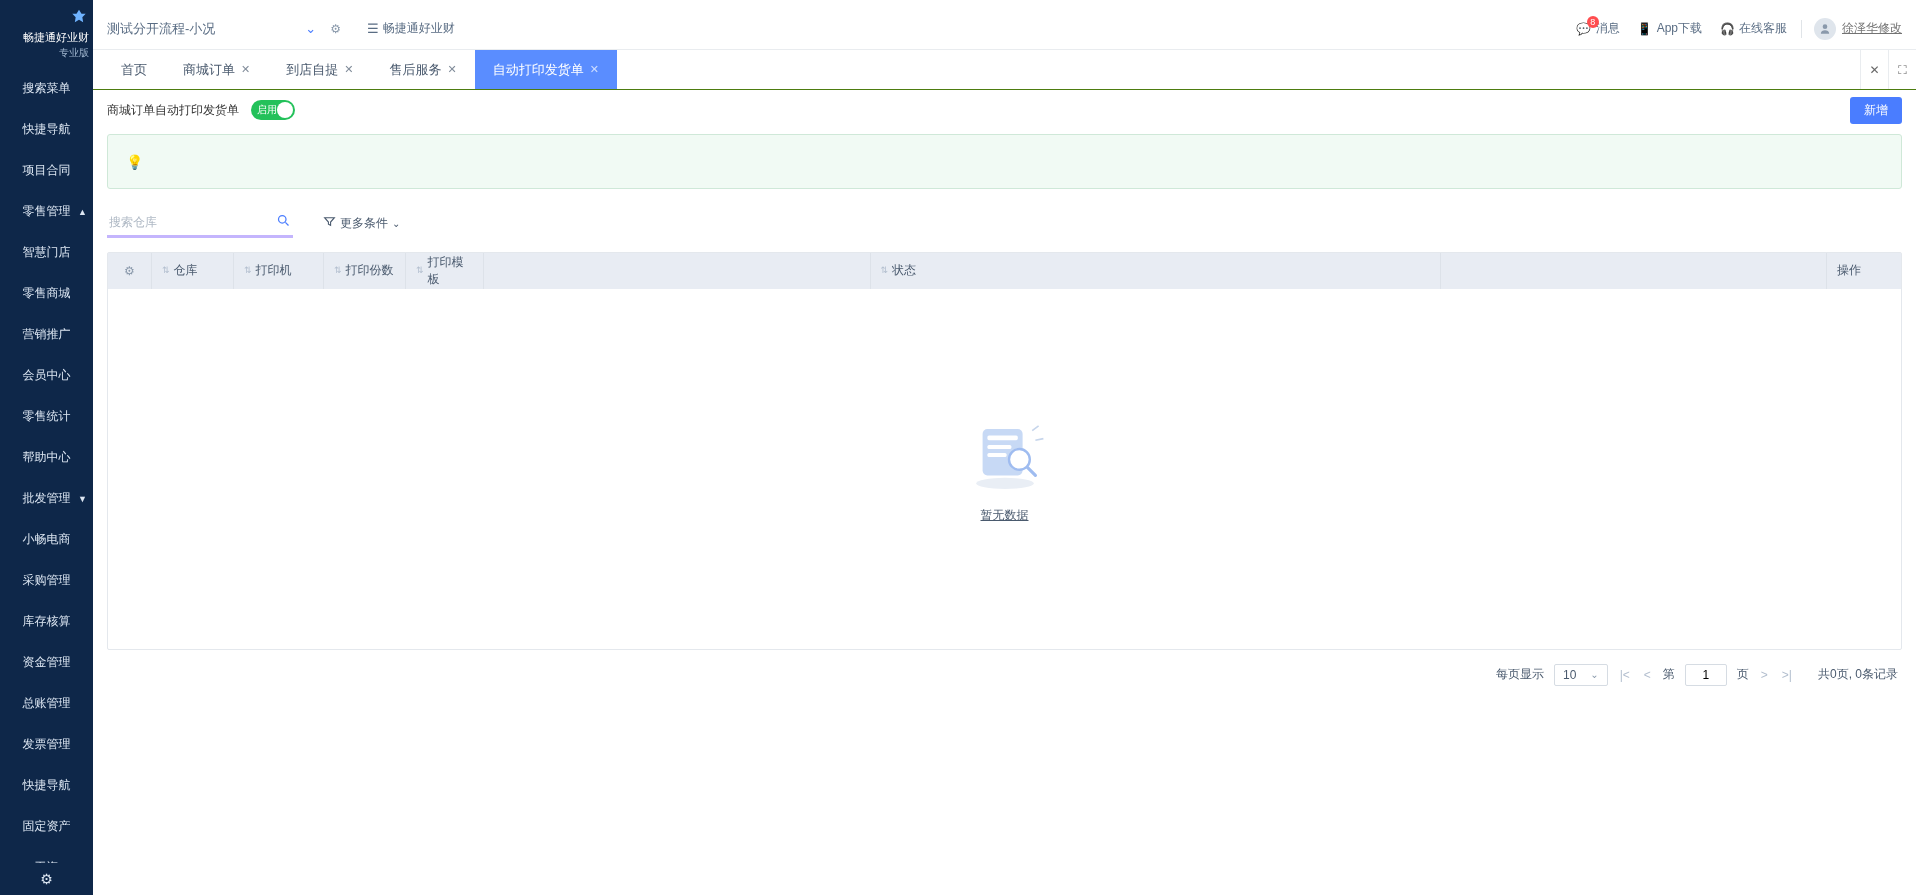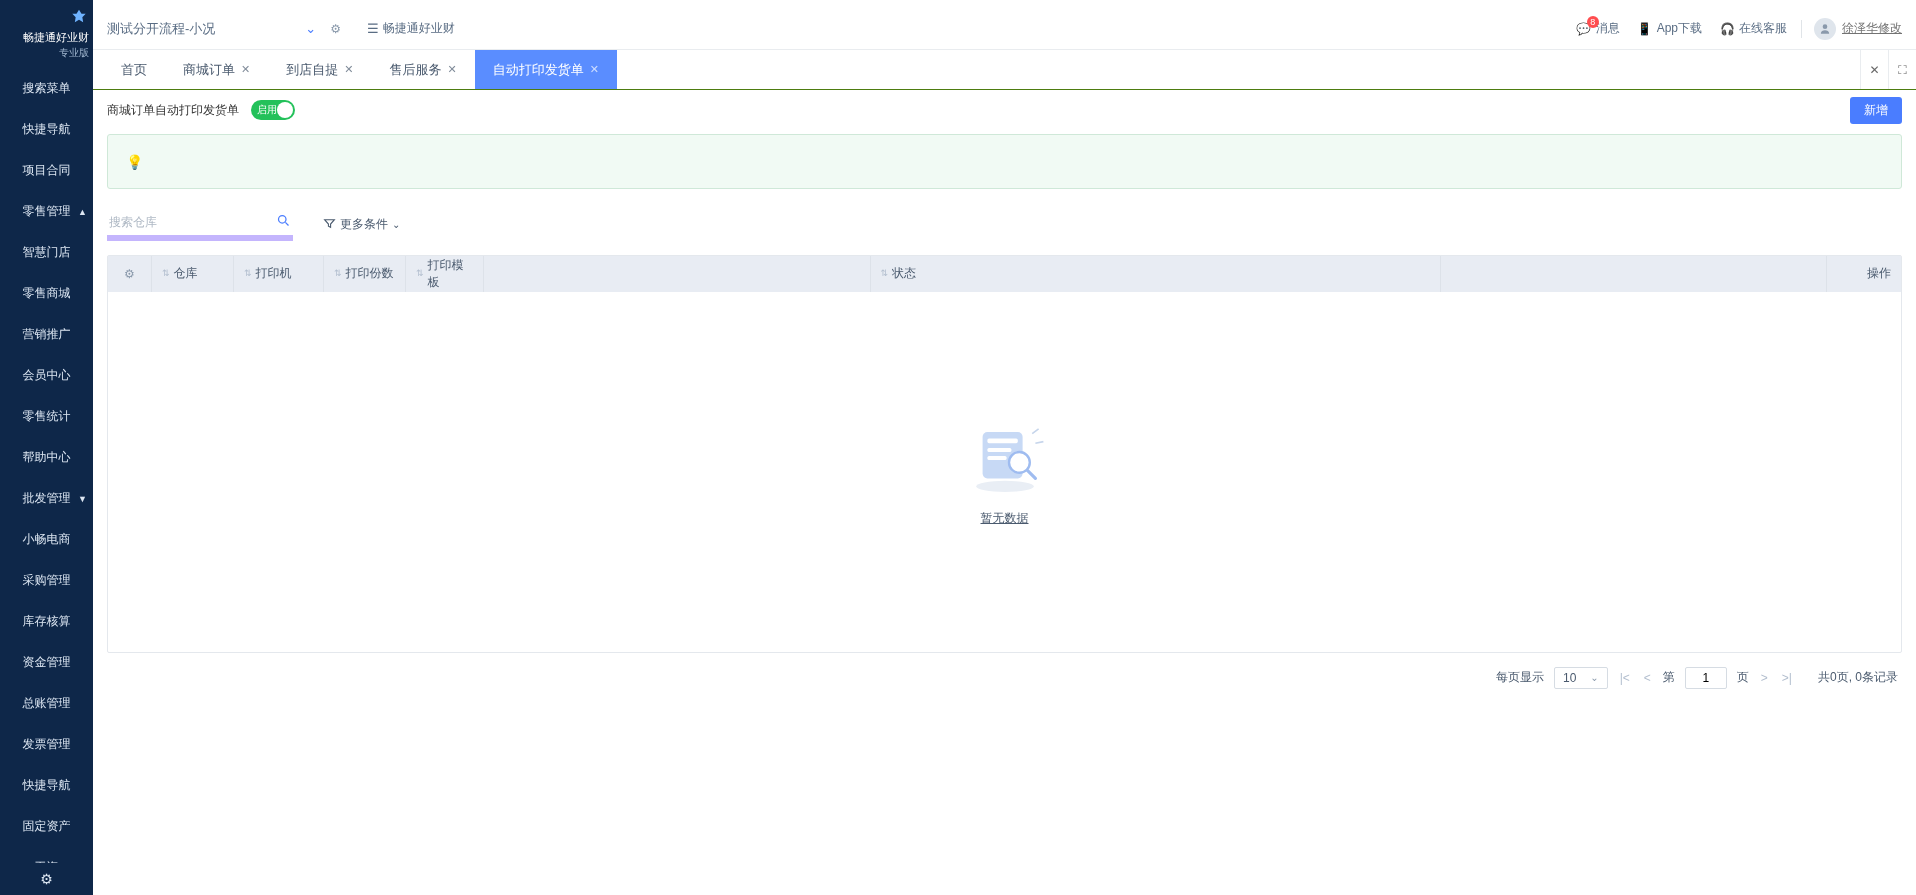--- a/index.html
+++ b/index.html
@@ -56,41 +56,41 @@
 .btn-primary { background: #4a7dff; color: #fff; border: none; padding: 5px 14px; border-radius: 3px; font-size: 12px; cursor: pointer; }
 
 
 .content { flex: 1; padding: 0 14px 10px 14px; display: flex; flex-direction: column; background: #fff; }
 .info-box { border: 1px solid #cfe8d8; background: #f1faf4; border-radius: 3px; padding: 12px 18px; color: #4a5a6e; font-size: 12px; line-height: 1.9; display: flex; margin-top: 4px; }
 .info-box .bulb { color: #c9a74b; margin-right: 10px; font-size: 14px; flex-shrink: 0; margin-top: 2px; }
 .info-box .red-link { color: #f05a46; cursor: pointer; }
 
 .filters { display: flex; align-items: center; margin: 20px 0 14px 0; }
 .search-box { position: relative; width: 186px; }
-.search-box input { width: 100%; border: none; border-bottom: 6px solid #c4b5fd; padding: 6px 24px 6px 2px; font-size: 12px; outline: none; background: transparent; }
+.search-box input { width: 100%; border: none; border-bottom: 3px solid #c4b5fd; padding: 6px 24px 6px 2px; font-size: 12px; outline: none; background: transparent; }
 .search-box input::placeholder { color: #aeb8c4; }
 .search-box .search-icon { position: absolute; right: 2px; top: 4px; color: #4a7dff; cursor: pointer; }
 .more-cond { margin-left: 30px; display: flex; align-items: center; color: #4a5a6e; cursor: pointer; }
 .more-cond .filter-icon { margin-right: 4px; }
 .more-cond .chev { margin-left: 4px; font-size: 10px; }
 
 .table { border: 1px solid #e4e8ed; border-radius: 2px; }
 .thead { display: flex; background: #e8ecf3; height: 36px; align-items: stretch; }
 .th { display: flex; align-items: center; padding: 0 10px; border-right: 1px solid #dde2e9; color: #4a5a6e; font-size: 12px; }
 .th:last-child { border-right: none; }
 .th .sort-icon { color: #b2bece; font-size: 9px; margin-right: 4px; line-height:1; }
 .th-gear { width: 44px; justify-content: center; color: #8a99ab; }
 .th-warehouse { width: 82px; }
 .th-printer { width: 90px; }
 .th-copies { width: 82px; }
 .th-template { flex: 0 0 auto; width: 78px; }
 .th-spacer { flex: 1; border-right: 1px solid #dde2e9; }
 .th-status { width: 570px; }
 .th-spacer2 { flex: 1; border-right: 1px solid #dde2e9; }
-.th-action { width: 74px; justify-content: flex-end; }
+.th-action { width: 74px; justify-content: flex-start; }
 .tbody-empty { height: 360px; display: flex; flex-direction: column; align-items: center; justify-content: center; color: #4a5a6e; text-decoration: underline; }
 .empty-img { width: 100px; height: 80px; margin-bottom: 14px; }
 
 .pager { display: flex; align-items: center; justify-content: flex-end; padding: 14px 4px; font-size: 12px; color: #4a5a6e; }
 .pager > * { margin-left: 10px; }
 .page-size-sel { border: 1px solid #d6dce3; padding: 3px 8px; border-radius: 2px; display: flex; align-items: center; cursor: pointer; }
 .page-size-sel .chev { margin-left: 14px; font-size: 10px; color: #8a99ab; }
 .pager-btn { color: #b2bece; cursor: pointer; padding: 0 2px; font-size: 12px; }
 .page-input { width: 42px; border: 1px solid #d6dce3; border-radius: 2px; text-align: center; padding: 3px 0; font-size: 12px; }
 .pager-summary { margin-left: 24px; }

